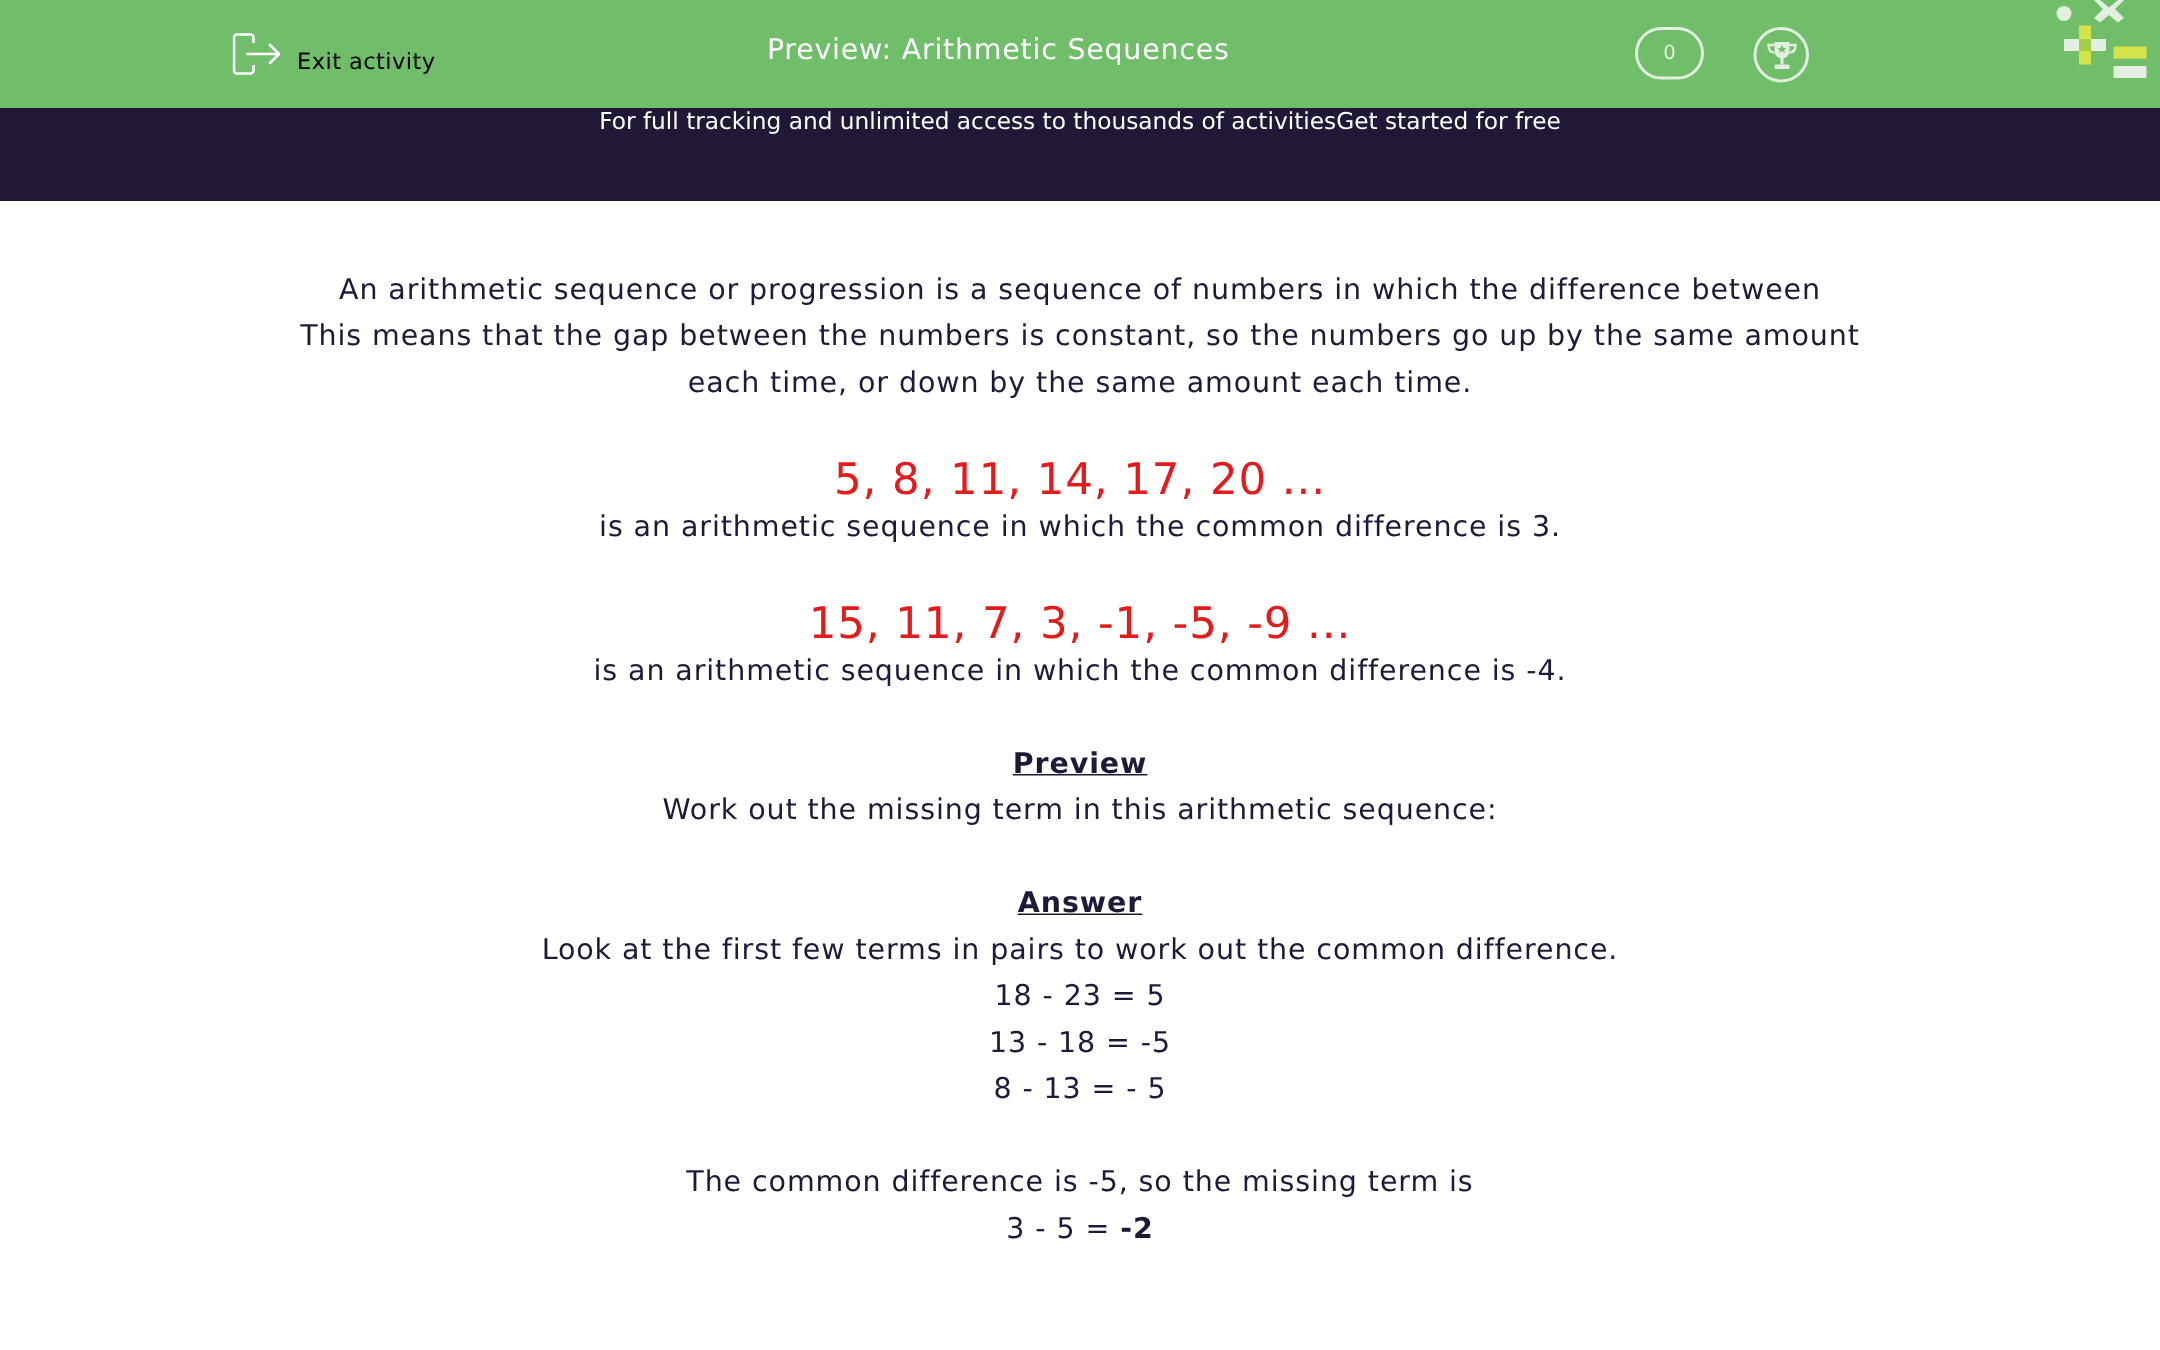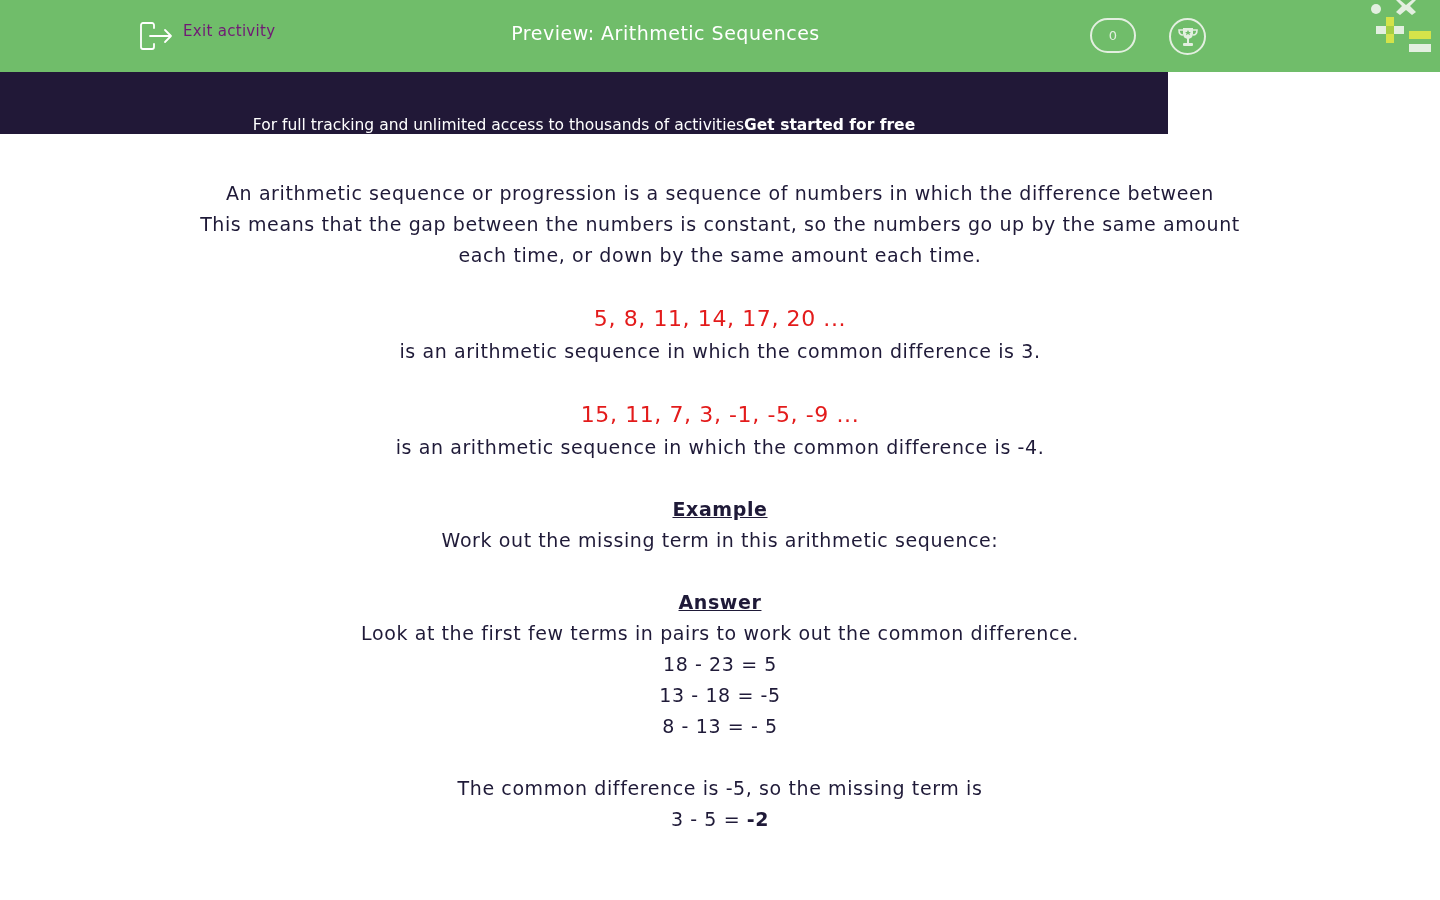--- a/index.html
+++ b/index.html
@@ -1,27 +1,27 @@
 <!DOCTYPE html>
 <html><head>
 <meta charset="utf-8">
 <style>
 *{box-sizing:border-box;margin:0;padding:0}
 html,body{width:1440px;height:900px;overflow:hidden;background:#fff;font-family:"DejaVu Sans","Liberation Sans",sans-serif;color:#1f1a38}
 .topbar{position:absolute;left:0;top:0;width:1440px;height:72px;background:#70bd6a}
-.exit{position:absolute;left:140px;top:22px;display:flex;align-items:flex-start;gap:10px;color:#701a75;font-size:15px;cursor:pointer;letter-spacing:.3px}
+.exit{position:absolute;left:155px;top:22px;display:flex;align-items:flex-end;gap:10px;color:#000000;font-size:15px;cursor:pointer;letter-spacing:.3px}
 .title{position:absolute;left:0;right:0;top:22px;text-align:center;color:#fff;font-size:19px;letter-spacing:.5px;padding-right:13px}
 .title span{display:inline-block;transform:translateX(-48px)}
 .score{position:absolute;left:1090px;top:18px;width:46px;height:35px;border:2px solid #e3efe0;border-radius:18px;color:#e3efe0;font-size:13px;display:flex;align-items:center;justify-content:center}
 .trophy{position:absolute;left:1169px;top:18px;width:37px;height:37px;border:2px solid #e3efe0;border-radius:50%;display:flex;align-items:center;justify-content:center}
 .logo{position:absolute;left:1366px;top:0;width:74px;height:56px}
-.banner{position:absolute;left:0;top:72px;width:1168px;height:62px;background:#211837;color:#fff;font-size:15.5px;display:flex;align-items:flex-end;justify-content:center;gap:0}
-.banner b{font-weight:bold;cursor:pointer}
+.banner{position:absolute;left:0;top:72px;width:1440px;height:62px;background:#211837;color:#fff;font-size:15.5px;display:flex;align-items:flex-start;justify-content:center;gap:0}
+.banner b{font-weight:normal;cursor:pointer}
 .content{position:absolute;left:0;top:178px;width:1440px;text-align:center;font-size:19px;line-height:31px;letter-spacing:.6px}
-.red{color:#e31b1b;font-size:22px;line-height:34px}
+.red{color:#e31b1b;font-size:29px;line-height:34px}
 .q{color:#1f1a38}
 .gap{height:31px}
 .hd{font-weight:bold;text-decoration:underline}
 </style>
 </head>
 <body>
 
 <div class="topbar">
   <div class="exit">
     <svg width="33" height="28" viewBox="0 0 33 28">
@@ -61,21 +61,21 @@
   <div>An arithmetic sequence or progression is a sequence of numbers in which the difference between</div>
   <div>This means that the gap between the numbers is constant, so the numbers go up by the same amount</div>
   <div>each time, or down by the same amount each time.</div>
   <div class="gap"></div>
   <div class="red">5, 8, 11, 14, 17, 20 ...</div>
   <div>is an arithmetic sequence in which the common difference is 3.</div>
   <div class="gap"></div>
   <div class="red">15, 11, 7, 3, -1, -5, -9 ...</div>
   <div>is an arithmetic sequence in which the common difference is -4.</div>
   <div class="gap"></div>
-  <div class="hd">Example</div>
+  <div class="hd">Preview</div>
   <div>Work out the missing term in this arithmetic sequence:</div>
   <div class="gap"></div>
   <div class="hd">Answer</div>
   <div>Look at the first few terms in pairs to work out the common difference.</div>
   <div>18 - 23 = 5</div>
   <div>13 - 18 = -5</div>
   <div>8 - 13 = - 5</div>
   <div class="gap"></div>
   <div>The common difference is -5, so the missing term is</div>
   <div><span>3 - 5 = </span><b>-2</b></div>

